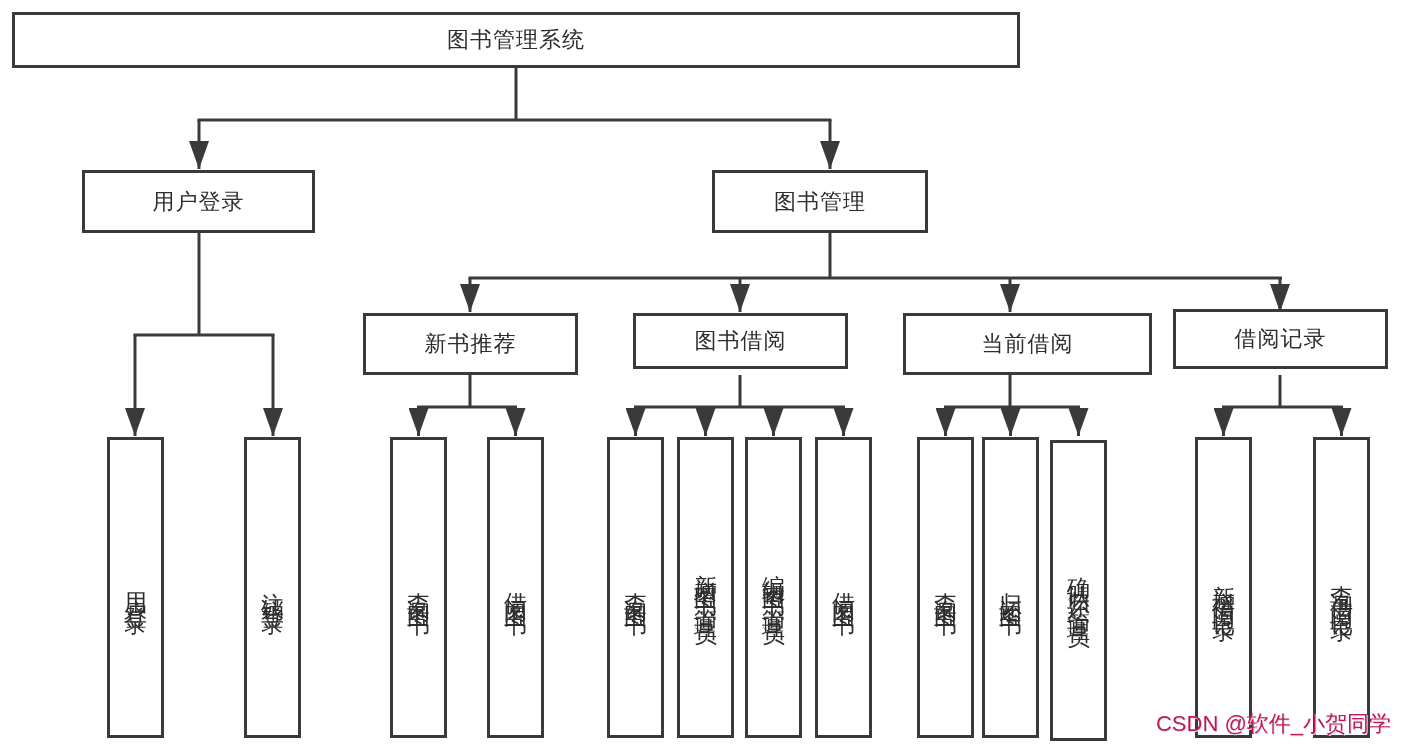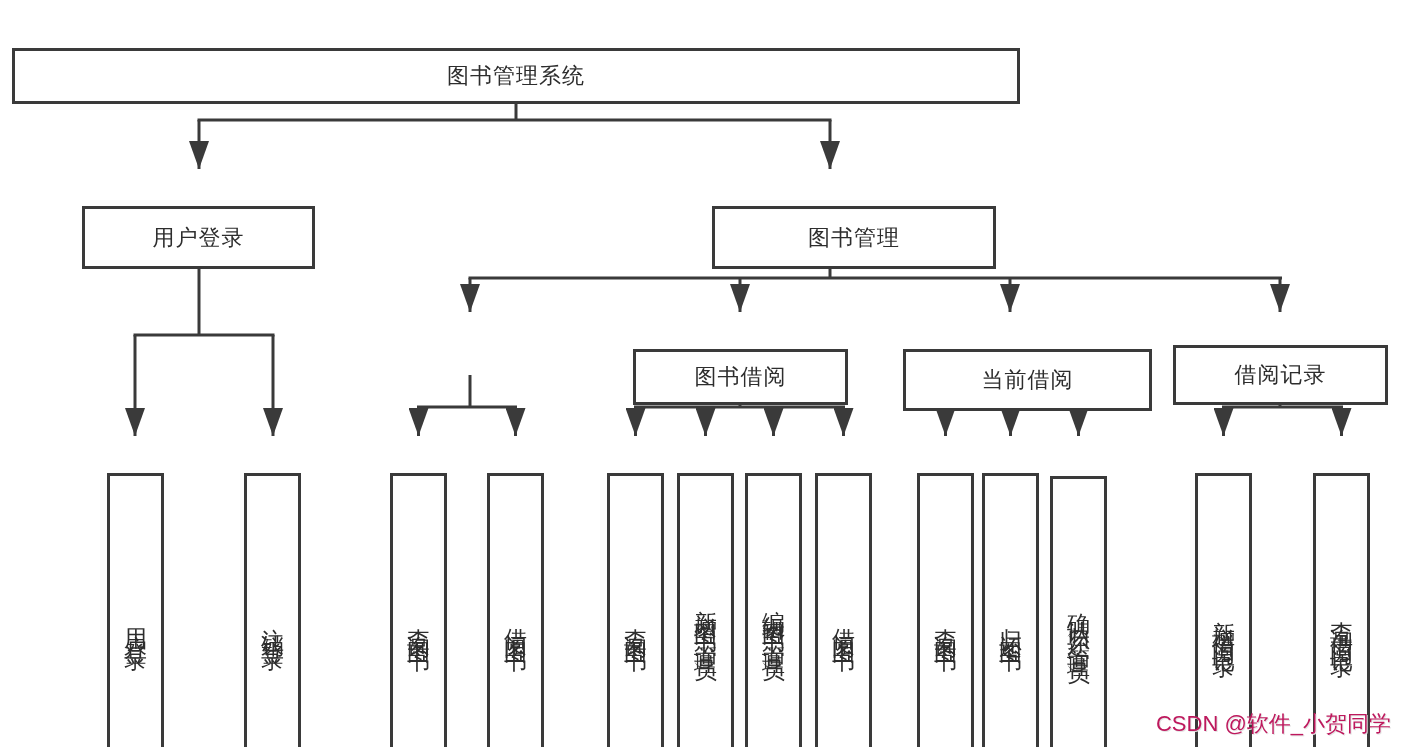--- a/index.html
+++ b/index.html
@@ -14,21 +14,20 @@
   .box{
     position:absolute;
     box-sizing:border-box;
     border:3px solid #3a3a3a;
     background:#ffffff;
     display:flex;
     align-items:center;
     justify-content:center;
     color:#2d2d2d;
     z-index:1;
-    margin-top:36px;
   }
   .h{font-size:22px;letter-spacing:1px;}
   .v{
     writing-mode:vertical-rl;
     text-orientation:mixed;
     font-size:23px;
     letter-spacing:7px;
     line-height:1;
   }
   .watermark{
@@ -93,25 +92,26 @@
       <line x1="1280" y1="375" x2="1280" y2="407"></line>
       <line x1="1222" y1="407" x2="1343" y2="407"></line>
       <line x1="1223.5" y1="407" x2="1223.5" y2="436" marker-end="url(#arr)"></line>
       <line x1="1341.5" y1="407" x2="1341.5" y2="436" marker-end="url(#arr)"></line>
     </g>
   </svg>
 
   <div class="box h" style="left:12px;top:12px;width:1008px;height:56px">图书管理系统</div>
 
   <div class="box h" style="left:82px;top:170px;width:233px;height:63px">用户登录</div>
-  <div class="box h" style="left:712px;top:170px;width:284px;height:63px">图书管理</div>
+  <div class="box h" style="left:712px;top:170px;width:216px;height:63px">图书管理</div>
 
   <div class="box v" style="left:107px;top:437px;width:57px;height:301px">用户登录</div>
   <div class="box v" style="left:244px;top:437px;width:57px;height:301px">注销登录</div>
 
+  <div class="box h" style="left:363px;top:313px;width:215px;height:62px">新书推荐</div>
   <div class="box h" style="left:633px;top:313px;width:215px;height:56px">图书借阅</div>
   <div class="box h" style="left:903px;top:313px;width:249px;height:62px">当前借阅</div>
   <div class="box h" style="left:1173px;top:309px;width:215px;height:60px">借阅记录</div>
 
   <div class="box v" style="left:390px;top:437px;width:57px;height:301px">查询图书</div>
   <div class="box v" style="left:487px;top:437px;width:57px;height:301px">借阅图书</div>
 
   <div class="box v" style="left:607px;top:437px;width:57px;height:301px">查询图书</div>
   <div class="box v" style="left:677px;top:437px;width:57px;height:301px">新增图书（管理员）</div>
   <div class="box v" style="left:745px;top:437px;width:57px;height:301px">编辑图书（管理员）</div>

